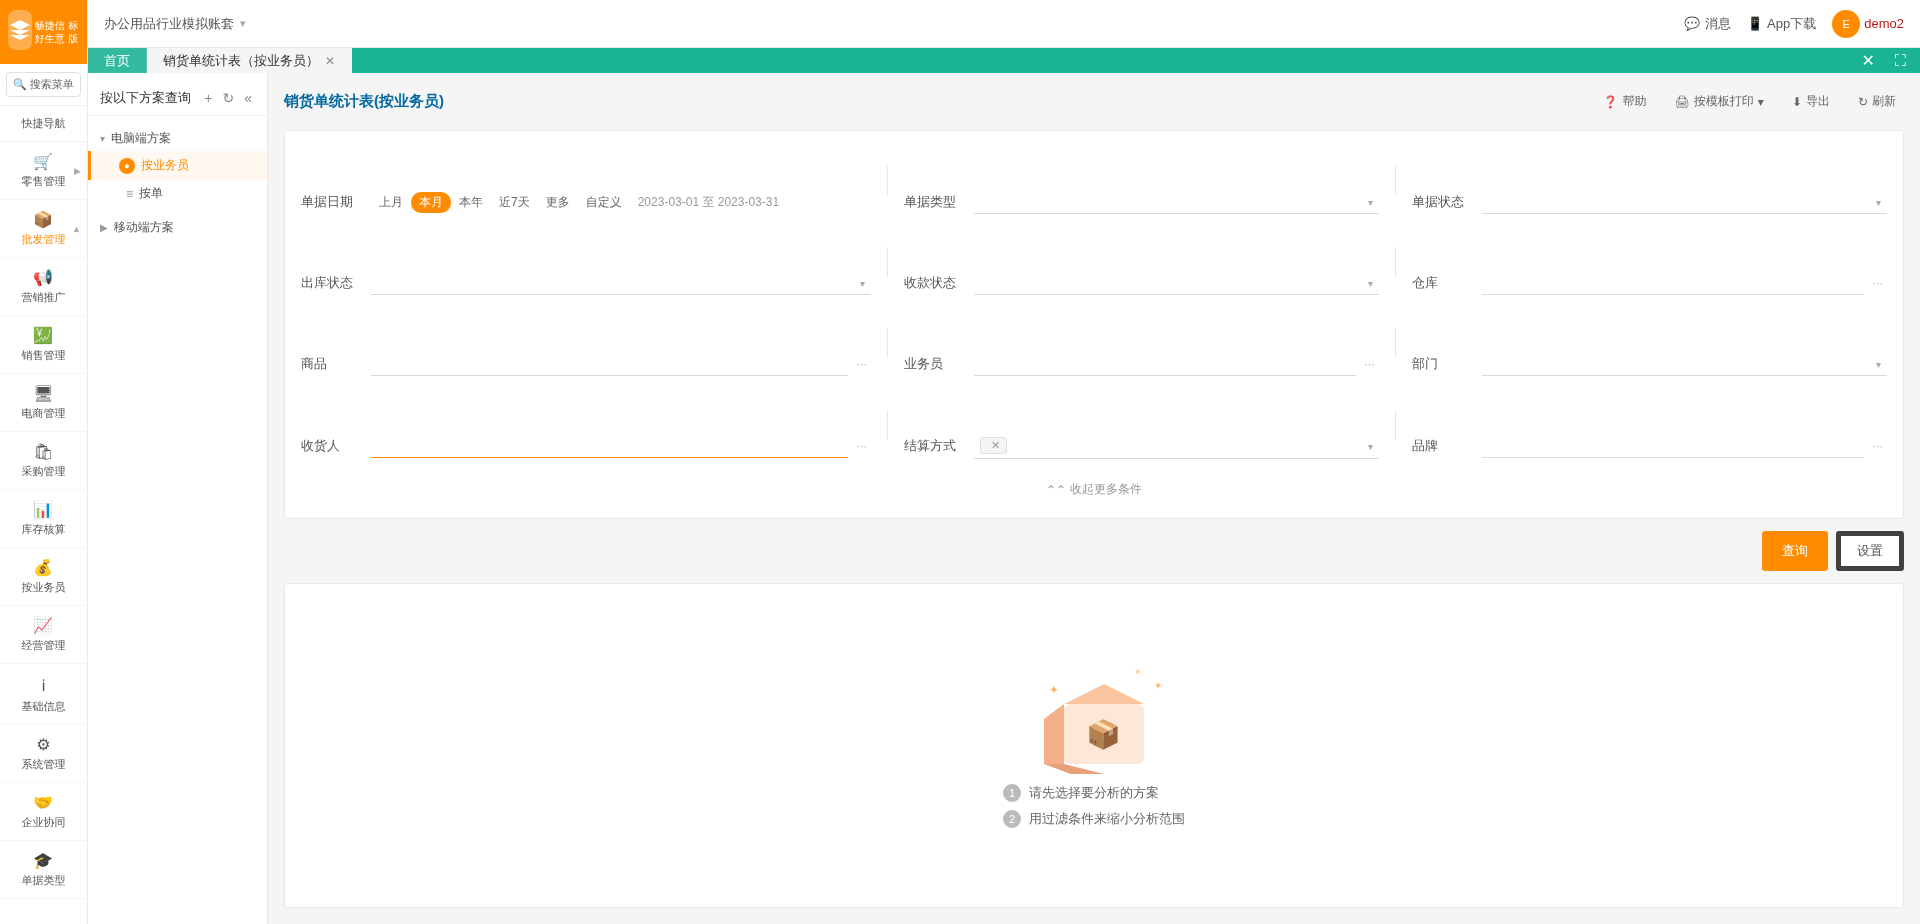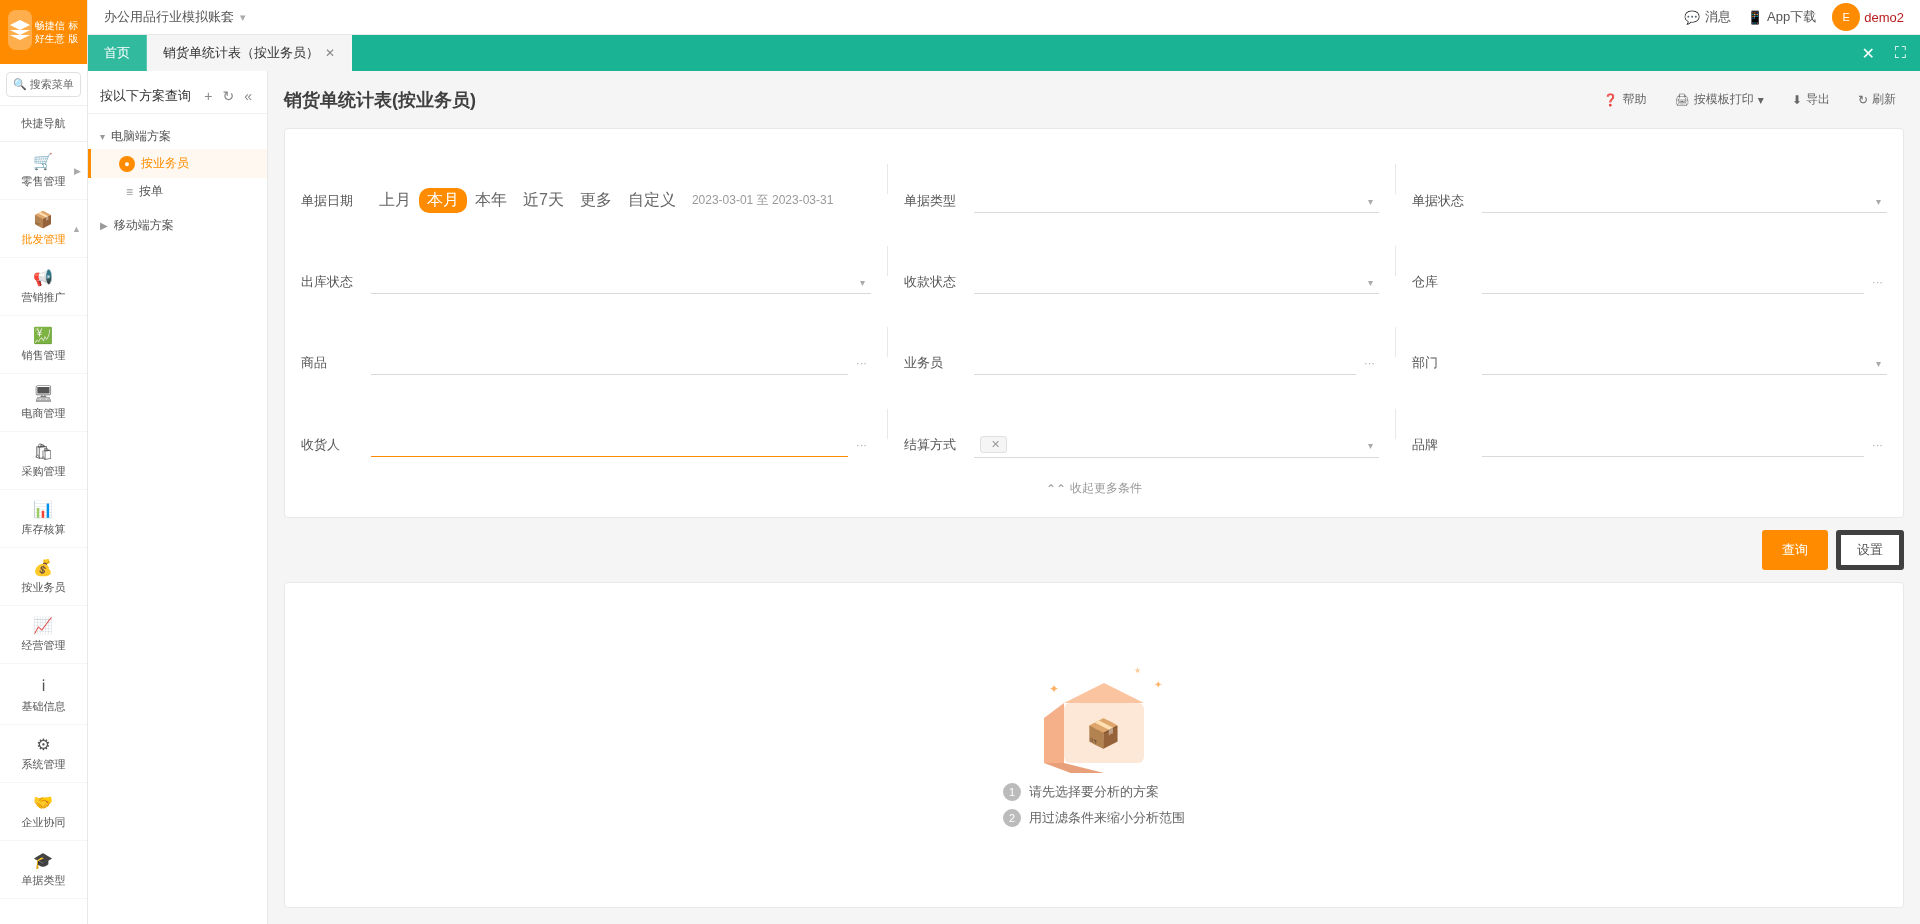--- a/index.html
+++ b/index.html
@@ -18,30 +18,30 @@
     .sidebar-menu { flex: 1; width: 100%; overflow-y: auto; }
     .sidebar-menu-item { width: 100%; padding: 10px 4px; display: flex; flex-direction: column; align-items: center; font-size: 11px; color: #555; cursor: pointer; border-bottom: 1px solid #f5f5f5; position: relative; }
     .sidebar-menu-item.active { color: #ff8c00; }
     .sidebar-menu-item .menu-icon { font-size: 16px; margin-bottom: 3px; }
     .sidebar-menu-item .arrow { position: absolute; right: 6px; top: 50%; transform: translateY(-50%); font-size: 9px; color: #aaa; }
 
     
     .main-area { flex: 1; display: flex; flex-direction: column; height: 100%; overflow: hidden; }
 
     
-    .topbar { height: 35px; background: #fff; border-bottom: 1px solid #e8e8e8; display: flex; align-items: center; padding: 0 16px; gap: 12px; }
+    .topbar { height: 48px; background: #fff; border-bottom: 1px solid #e8e8e8; display: flex; align-items: center; padding: 0 16px; gap: 12px; }
     .topbar-title { font-size: 13px; color: #555; flex: 1; display: flex; align-items: center; gap: 6px; }
     .topbar-title-arrow { color: #aaa; font-size: 11px; }
     .topbar-actions { display: flex; align-items: center; gap: 16px; }
     .topbar-action-item { display: flex; align-items: center; gap: 4px; font-size: 13px; color: #555; cursor: pointer; }
     .topbar-avatar { width: 28px; height: 28px; border-radius: 50%; background: #ff8c00; display: flex; align-items: center; justify-content: center; color: white; font-size: 11px; overflow: hidden; }
     .topbar-username { color: #b91c1c; font-size: 13px; }
 
     
-    .tabbar { height: 36px; background: #1ab394; display: flex; align-items: stretch; padding: 0; }
+    .tabbar { height: 25px; background: #1ab394; display: flex; align-items: stretch; padding: 0; }
     .tab-item { display: flex; align-items: center; padding: 0 16px; font-size: 13px; color: white; cursor: pointer; gap: 6px; border-right: 1px solid rgba(255,255,255,0.2); }
     .tab-item.home { background: rgba(255,255,255,0.1); }
     .tab-item.active { background: #f5f5f5; color: #333; padding-left: 16px; }
     .tab-item .tab-close { font-size: 12px; color: #888; cursor: pointer; }
     .tabbar-space { flex: 1; }
     .tabbar-controls { display: flex; align-items: center; padding: 0 8px; gap: 8px; }
     .tabbar-ctrl-btn { background: none; border: none; color: white; cursor: pointer; font-size: 16px; padding: 2px 6px; }
 
     
     .content-area { flex: 1; display: flex; overflow: hidden; background: #f5f5f5; }
@@ -60,38 +60,38 @@
     .left-panel-sub-item { padding: 5px 12px 5px 38px; font-size: 12px; color: #555; cursor: pointer; display: flex; align-items: center; gap: 6px; }
     .left-panel-mobile-section { padding: 4px 0; }
     .left-panel-mobile-header { padding: 4px 12px; display: flex; align-items: center; gap: 6px; font-size: 12px; color: #555; cursor: pointer; }
     .left-panel-mobile-header .arrow { font-size: 10px; color: #999; }
 
     
     .right-content { flex: 1; display: flex; flex-direction: column; padding: 16px; overflow: auto; }
 
     
     .page-header { display: flex; align-items: center; justify-content: space-between; margin-bottom: 16px; }
-    .page-title { font-size: 18px; font-weight: 600; color: #404040; }
+    .page-title { font-size: 15px; font-weight: 600; color: #0369a1; }
     .page-header-actions { display: flex; align-items: center; gap: 12px; }
     .page-header-action-btn { background: none; border: none; cursor: pointer; display: flex; align-items: center; gap: 4px; font-size: 12px; color: #666; padding: 4px 8px; border-radius: 3px; }
 
     
     .filter-area { background: #fff; border-radius: 4px; padding: 16px; margin-bottom: 12px; border: 1px solid #e8e8e8; }
     .filter-row { display: flex; align-items: center; margin-bottom: 14px; gap: 0; }
     .filter-row:last-child { margin-bottom: 0; }
     .filter-item { display: flex; align-items: center; flex: 1; min-width: 0; margin-top: 43px; }
     .filter-label { font-size: 13px; color: #555; width: 70px; flex-shrink: 0; white-space: nowrap; }
     .filter-control { flex: 1; min-width: 0; display: flex; align-items: center; }
     .filter-input { flex: 1; border: none; border-bottom: 1px solid #d9d9d9; padding: 4px 6px; font-size: 13px; color: #333; outline: none; background: transparent; }
     .filter-input.highlighted { border-bottom-color: #ff8c00; }
     .filter-select-wrap { flex: 1; position: relative; }
     .filter-select-wrap::after { content: '▾'; position: absolute; right: 6px; top: 50%; transform: translateY(-50%); color: #aaa; font-size: 10px; pointer-events: none; }
     .filter-more-btn { font-size: 11px; color: #aaa; cursor: pointer; padding: 2px 4px; margin-left: 4px; }
     .filter-date-group { display: flex; align-items: center; gap: 0; }
-    .date-tab { padding: 2px 8px; font-size: 16px; color: #666; cursor: pointer; border-radius: 2px; }
+    .date-tab { padding: 2px 8px; font-size: 12px; color: #666; cursor: pointer; border-radius: 2px; }
     .date-tab.active { background: #ff8c00; color: white; border-radius: 10px; padding: 2px 8px; }
     .date-range-text { font-size: 12px; color: #999; margin-left: 8px; white-space: nowrap; }
     .filter-tag { display: inline-flex; align-items: center; background: #f5f5f5; border: 1px solid #e0e0e0; border-radius: 3px; padding: 1px 6px; font-size: 12px; color: #333; gap: 4px; }
     .filter-tag-close { cursor: pointer; color: #999; font-size: 11px; }
     .filter-divider { width: 1px; background: #e8e8e8; height: 30px; margin: 0 16px; flex-shrink: 0; }
 
     
     .collapse-btn-row { display: flex; align-items: center; justify-content: center; padding: 8px 0 4px; }
     .collapse-btn { background: none; border: none; cursor: pointer; font-size: 12px; color: #999; display: flex; align-items: center; gap: 4px; }
     .btn-primary { background: #ff8c00; color: white; border: none; border-radius: 3px; padding: 6px 20px; font-size: 13px; cursor: pointer; }

